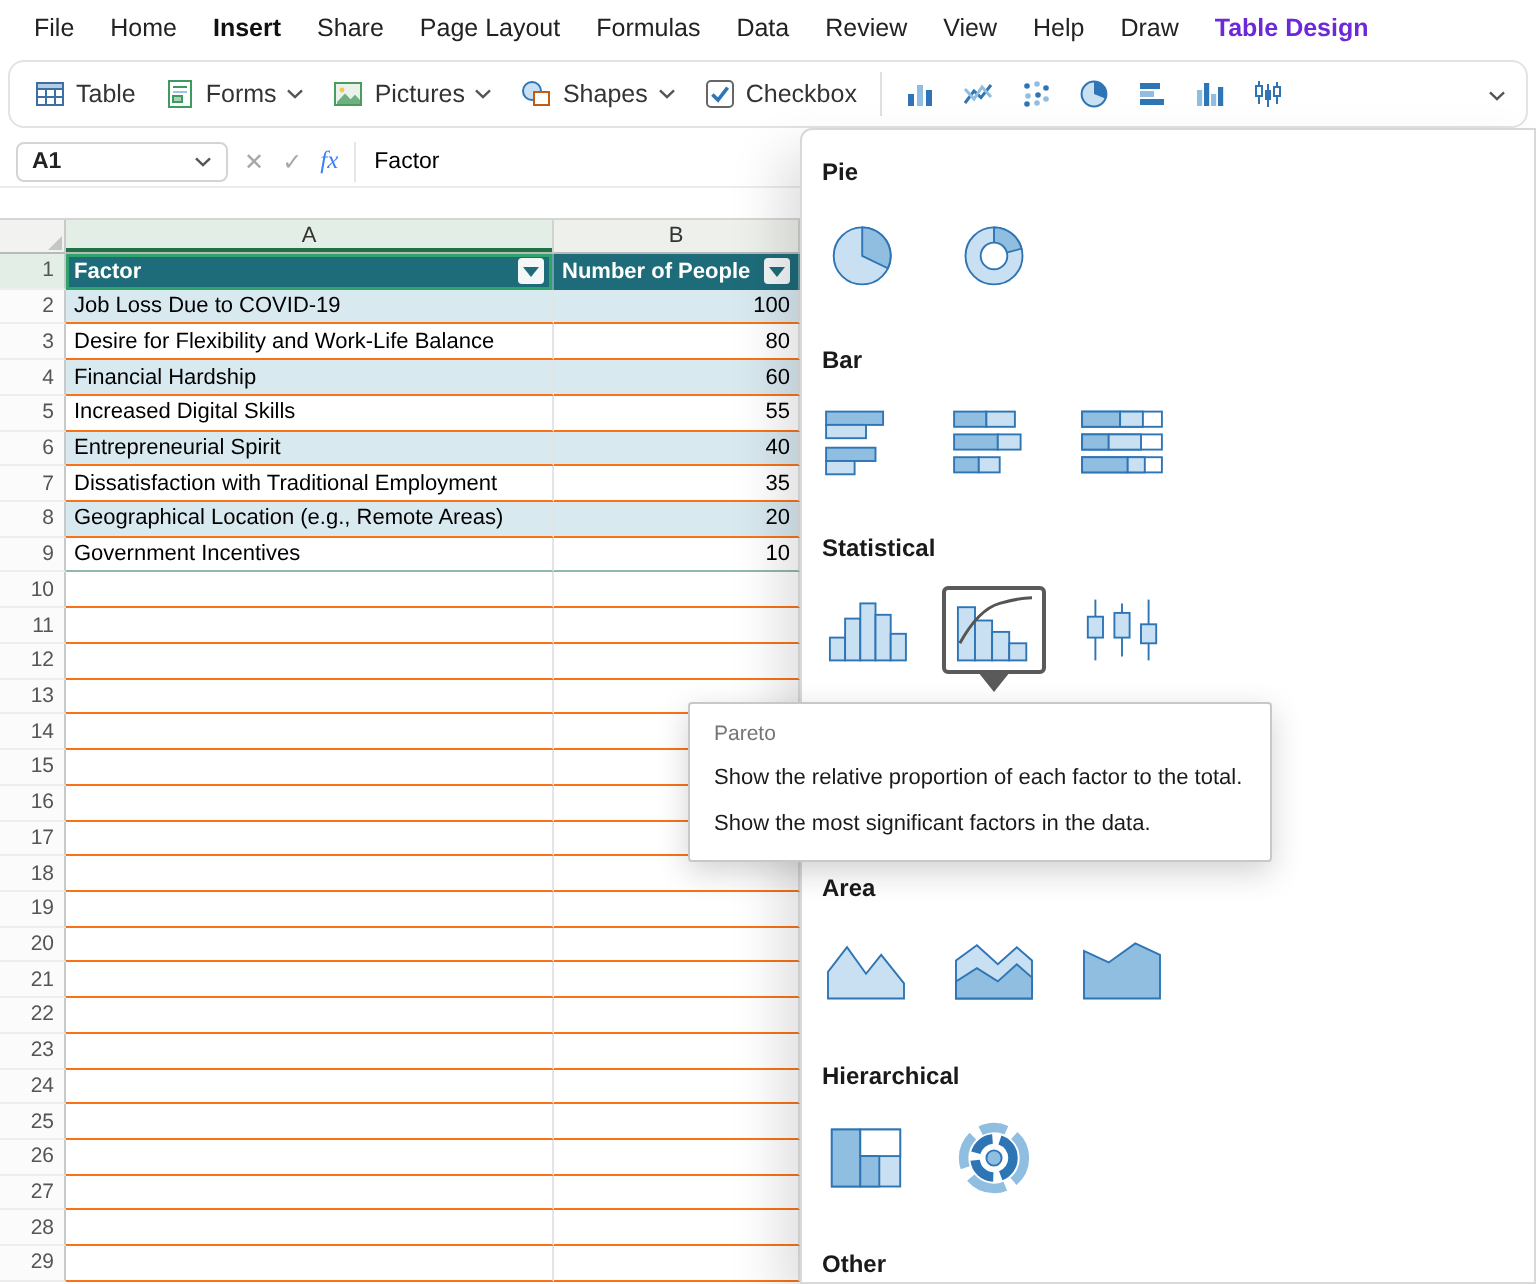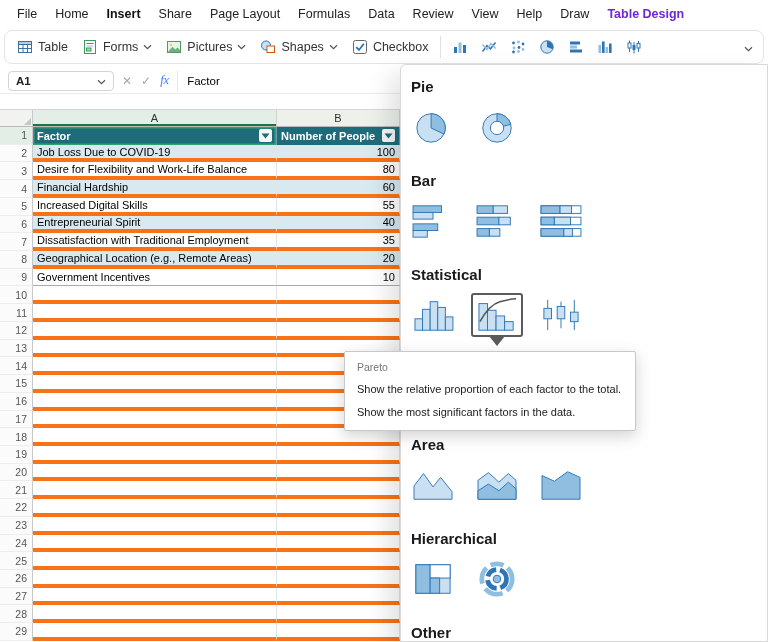--- a/index.html
+++ b/index.html
@@ -40,33 +40,33 @@
   .corner:after{content:'';position:absolute;right:1px;bottom:1px;width:0;height:0;
                 border-left:7px solid transparent;border-bottom:7px solid #c3c8c2;}
   .colhead{display:flex;align-items:center;justify-content:center;background:#eef0ec;color:#333;
            border-right:1px solid #d2d2d2;border-bottom:1px solid #b9b9b9;box-sizing:border-box;font-size:11px;}
   .colhead.selcol{background:#e3eee6;box-shadow:inset 0 -2px 0 #217346;}
   .srow{display:flex;height:17.72px;box-sizing:border-box;}
   .rownum{width:33px;flex:none;background:#fbfbfb;border-right:1px solid #c9c9c9;border-bottom:1px solid #ededed;
           color:#555;display:flex;align-items:center;justify-content:flex-end;padding-right:5px;
           font-size:10.5px;box-sizing:border-box;}
   .rownum.selrow{background:#e3eee6;}
-  .cell{border-right:1px solid #e4e4e4;border-bottom:4px solid #f97316;display:flex;align-items:center;
+  .cell{border-right:1px solid #e4e4e4;border-bottom:1px solid #f97316;display:flex;align-items:center;
         padding:0 4px;box-sizing:border-box;color:#000;overflow:hidden;white-space:nowrap;background:#fff;}
   .cell.num{justify-content:flex-end;}
   .cell.thead{color:#fff;font-weight:700;justify-content:space-between;border-right:1px solid rgba(255,255,255,.35);
               border-bottom:none;}
   .filter-box{width:13px;height:13px;flex:none;background:rgba(255,255,255,.95);border-radius:2px;
               display:flex;align-items:center;justify-content:center;margin-left:3px;}
 
   
   .panel{position:absolute;left:400px;top:64px;width:368px;bottom:0;background:#fff;
          border:1px solid #d8d8d8;border-radius:6px 0 0 0;box-shadow:-10px 12px 26px rgba(0,0,0,.13);
          padding:14px 10px 0 6px;box-sizing:border-box;z-index:5;}
-  .sec-label{font-size:15px;line-height:15px;color:#1a1a1a;font-weight:600;margin:0 0 11px 4px;}
+  .sec-label{font-size:12px;line-height:15px;color:#1a1a1a;font-weight:600;margin:0 0 11px 4px;}
   .icons-row{display:flex;gap:12px;margin:0 0 24px 0;height:44px;}
   .icon-cell{width:52px;height:44px;flex:none;display:flex;align-items:center;justify-content:center;
              border:2px solid transparent;border-radius:3px;box-sizing:border-box;}
   .icon-cell.selected{border-color:#5a5a5a;}
   .spacer{height:76px;}
 
   .notch{position:absolute;left:88px;top:271px;width:0;height:0;z-index:8;
          border-left:8px solid transparent;border-right:8px solid transparent;border-top:10px solid #5a5a5a;}
   .tooltip{position:absolute;left:-57px;top:286px;width:292px;background:#fff;border:1px solid #c8c8c8;
            border-radius:2px;box-shadow:0 5px 16px rgba(0,0,0,.18);padding:9px 12px 11px;box-sizing:border-box;z-index:9;}

